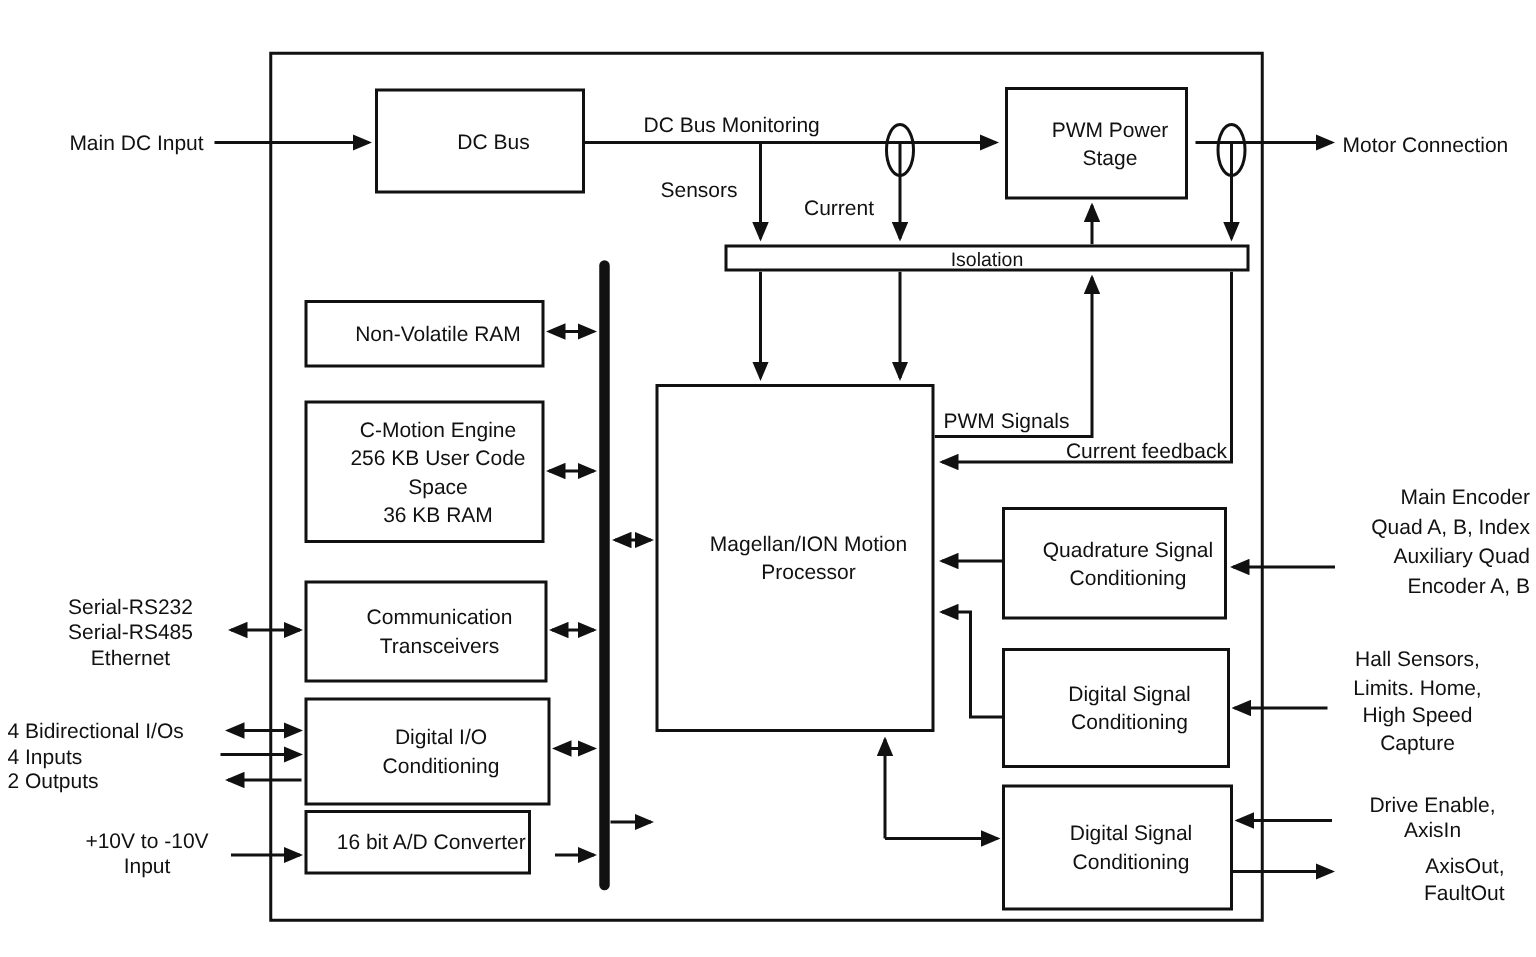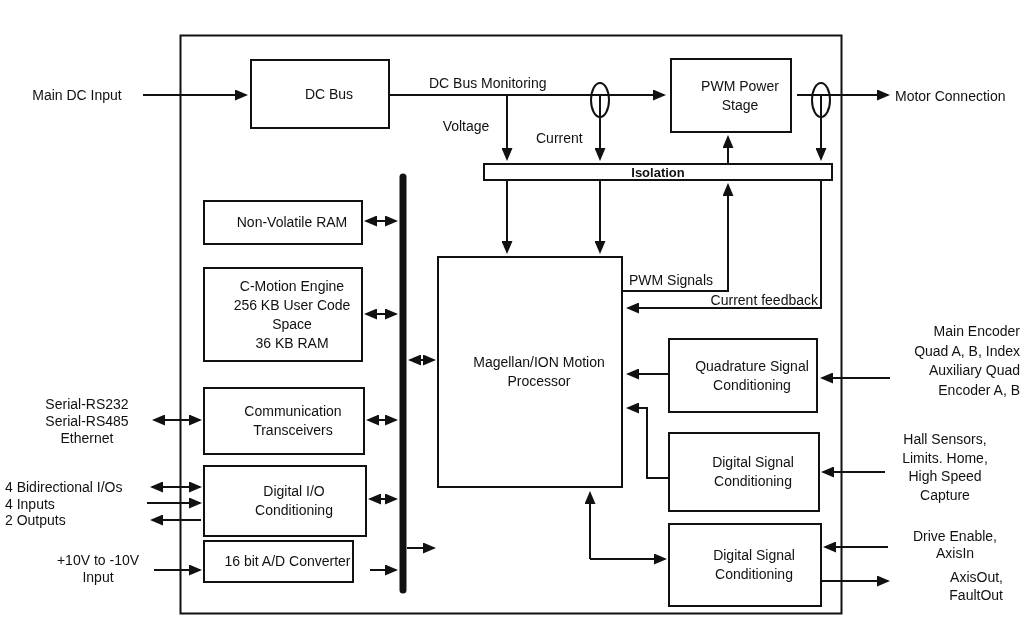--- a/index.html
+++ b/index.html
@@ -12,21 +12,21 @@
     position:absolute;box-sizing:border-box;border:2px solid #111;background:#fff;
     display:flex;align-items:center;justify-content:center;text-align:center;
     white-space:pre-line;font-size:14px;line-height:19px;color:#111;padding-left:18px;
   }
   .lbl{
     position:absolute;white-space:pre-line;font-size:14px;line-height:17px;color:#111;
   }
   .bar{
     position:absolute;box-sizing:border-box;border:2px solid #111;background:#fff;
     display:flex;align-items:center;justify-content:center;
-    font-size:13px;line-height:13px;color:#111;font-weight:bold;
+    font-size:13px;line-height:13px;color:#111;
   }
 </style>
 </head>
 <body>
 
 <div class="stage">
 
   <svg width="1024" height="638" viewBox="0 0 1024 638">
     <defs>
       <marker id="ah" markerUnits="userSpaceOnUse" markerWidth="13" markerHeight="11" refX="11" refY="5.5" orient="auto-start-reverse">
@@ -97,23 +97,23 @@
   <div class="box" style="left:203px;top:540px;width:151px;height:43px">16 bit A/D Converter</div>
   <div class="box" style="left:437px;top:256px;width:186px;height:232px">Magellan/ION Motion
 Processor</div>
   <div class="box" style="left:668px;top:338px;width:150px;height:75px">Quadrature Signal
 Conditioning</div>
   <div class="box" style="left:668px;top:432px;width:152px;height:80px">Digital Signal
 Conditioning</div>
   <div class="box" style="left:668px;top:523px;width:154px;height:84px">Digital Signal
 Conditioning</div>
 
-  <div class="lbl" style="left:18px;top:87px;width:118px;text-align:center">Main DC Input</div>
+  <div class="lbl" style="left:32px;top:87px;width:118px;text-align:center">Main DC Input</div>
   <div class="lbl" style="left:429px;top:75px;width:150px">DC Bus Monitoring</div>
-  <div class="lbl" style="left:435px;top:118px;width:62px;text-align:center">Voltage</div>
+  <div class="lbl" style="left:435px;top:118px;width:62px;text-align:center">Sensors</div>
   <div class="lbl" style="left:536px;top:130px;width:62px;text-align:left">Current</div>
   <div class="lbl" style="left:895px;top:88px;width:128px">Motor Connection</div>
   <div class="lbl" style="left:629px;top:272px;width:98px">PWM Signals</div>
   <div class="lbl" style="left:694px;top:292px;width:124px;text-align:right">Current feedback</div>
   <div class="lbl" style="left:28px;top:396px;width:118px;text-align:center;line-height:17px">Serial-RS232
 Serial-RS485
 Ethernet</div>
   <div class="lbl" style="left:5px;top:479px;width:140px;line-height:16.5px">4 Bidirectional I/Os
 4 Inputs
 2 Outputs</div>

